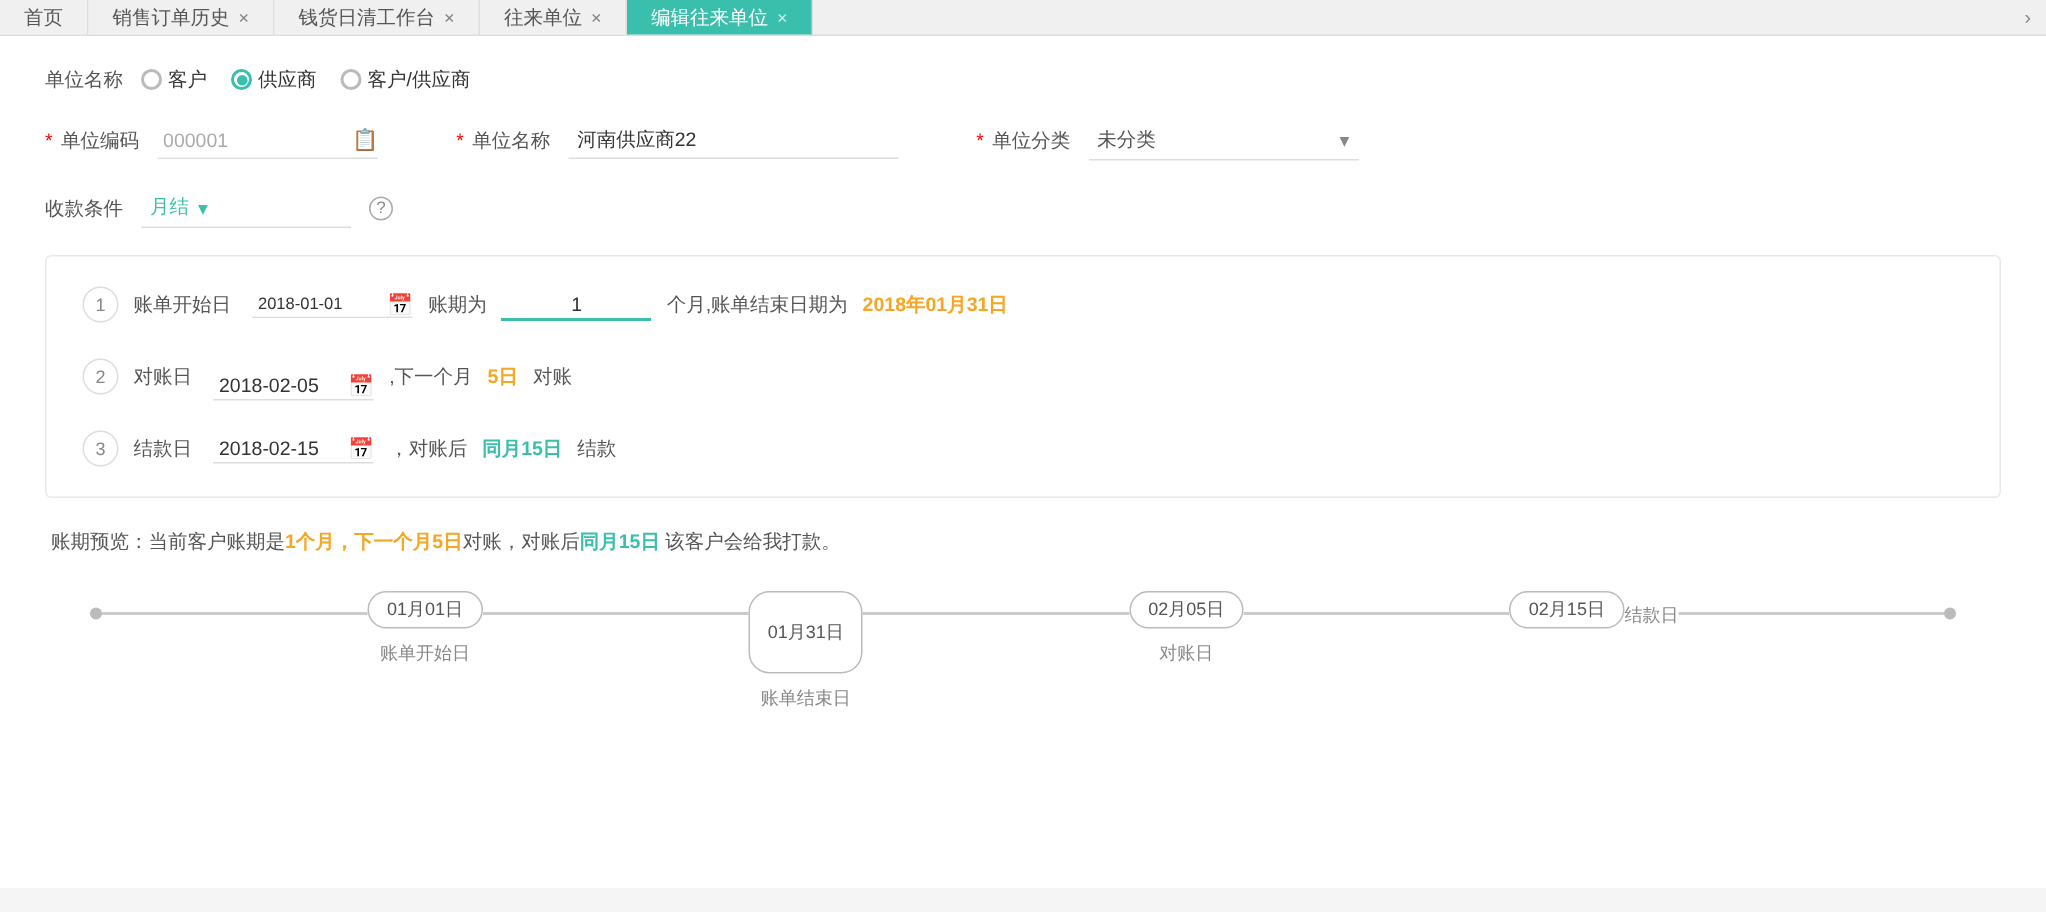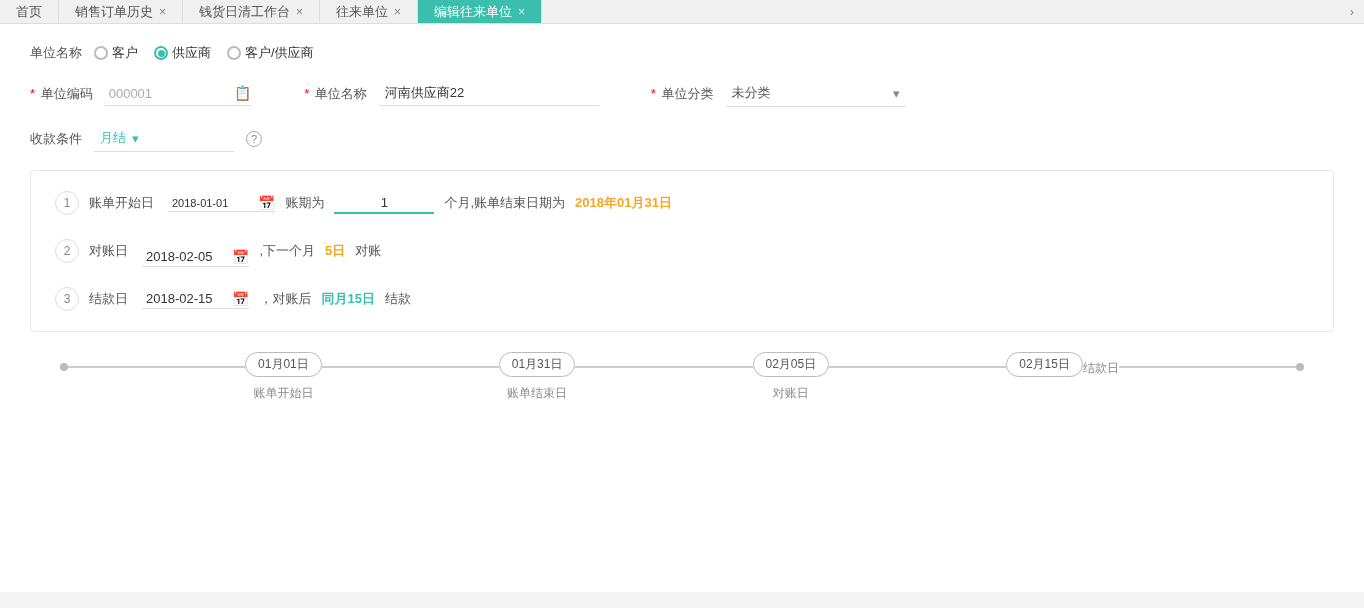--- a/index.html
+++ b/index.html
@@ -354,36 +354,39 @@
       <div class="input-with-icon" style="border-bottom:1px solid #ddd;">
         <input type="text" value="2018-02-15" style="border: none; outline: none; font-size: 13px; color: rgb(51, 51, 51); padding: 2px 4px; width: 90px;">
         <span class="calendar-icon" style="font-size:14px;">📅</span>
       </div>
       <span class="period-desc">，对账后</span>
       <span class="highlight-teal">同月15日</span>
       <span class="period-desc">结款</span>
     </div>
   </div>
 
+  <div class="preview-text">
+    <span>账期预览：当前客户账期是</span><span class="highlight-orange">1个月，</span><span class="highlight-orange">下一个月5日</span><span>对账，对账后</span><span class="highlight-teal">同月15日</span> <span>该客户会给我打款。</span>
+  </div>
 
   <div style="display:flex; align-items:flex-start; padding: 0 30px; position:relative; margin-top: 10px;">
 
     <div style="width:8px;height:8px;border-radius:50%;background:#bbb;margin-top:11px;flex-shrink:0;"></div>
 
     <div style="flex:1;height:2px;background:#ccc;margin-top:14px;"></div>
     <div style="display:flex;flex-direction:column;align-items:center;flex-shrink:0;">
       <div style="border:1px solid #bbb;border-radius:14px;padding:3px 12px;font-size:12px;color:#555;background:#fff;white-space:nowrap;">
         <span>01月01日</span>
       </div>
       <div style="font-size:12px;color:#888;margin-top:8px;">账单开始日</div>
     </div>
 
     <div style="flex:1;height:2px;background:#ccc;margin-top:14px;"></div>
     <div style="display:flex;flex-direction:column;align-items:center;flex-shrink:0;">
-      <div style="border:1px solid #bbb;border-radius:14px;padding:3px 12px;font-size:12px;color:#555;background:#fff;white-space:nowrap;">
+      <div style="border:1px solid #bbb;border-radius:14px;padding:18px 12px;font-size:12px;color:#555;background:#fff;white-space:nowrap;">
         <span>01月31日</span>
       </div>
       <div style="font-size:12px;color:#888;margin-top:8px;">账单结束日</div>
     </div>
 
     <div style="flex:1;height:2px;background:#ccc;margin-top:14px;"></div>
     <div style="display:flex;flex-direction:column;align-items:center;flex-shrink:0;">
       <div style="border:1px solid #bbb;border-radius:14px;padding:3px 12px;font-size:12px;color:#555;background:#fff;white-space:nowrap;">
         <span>02月05日</span>
       </div>

